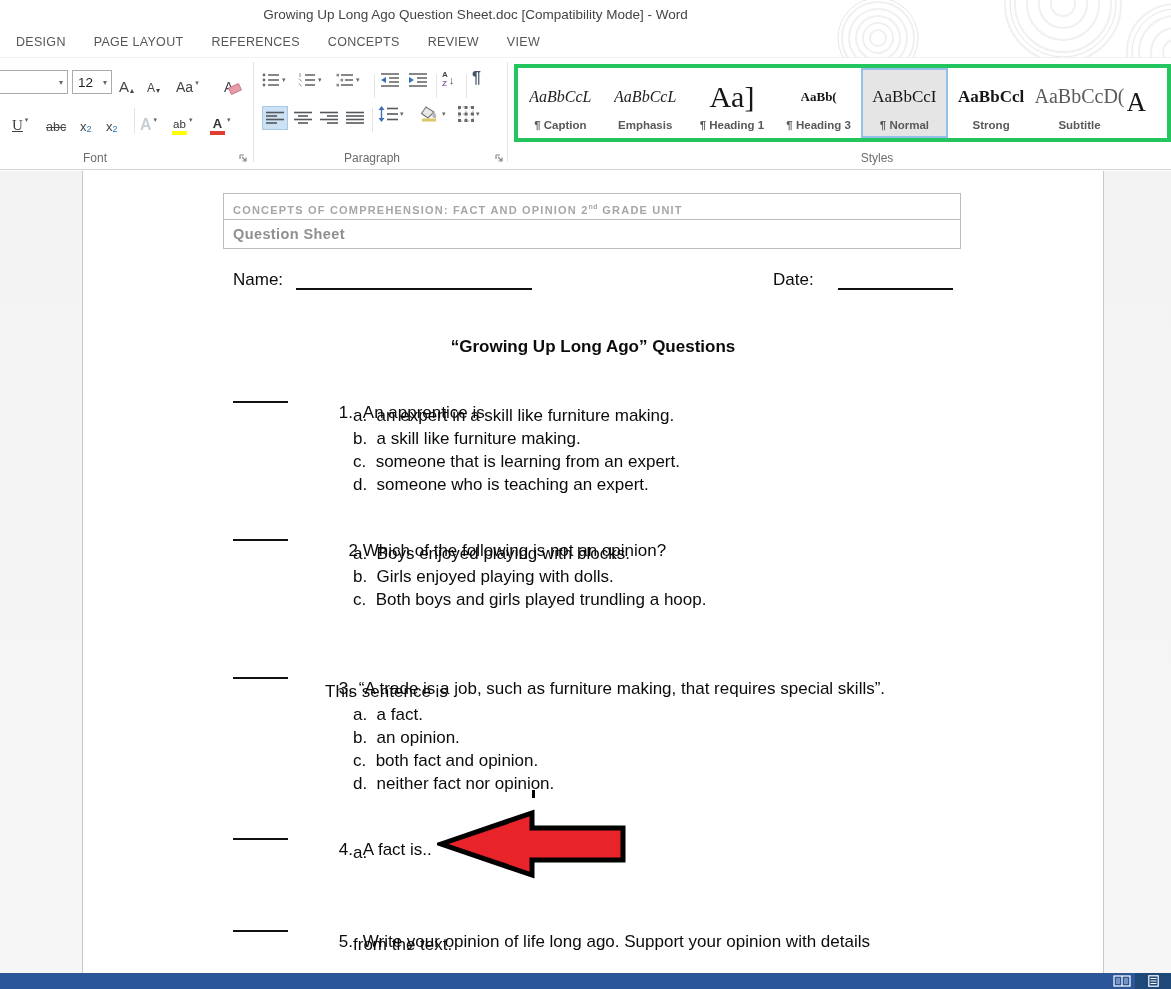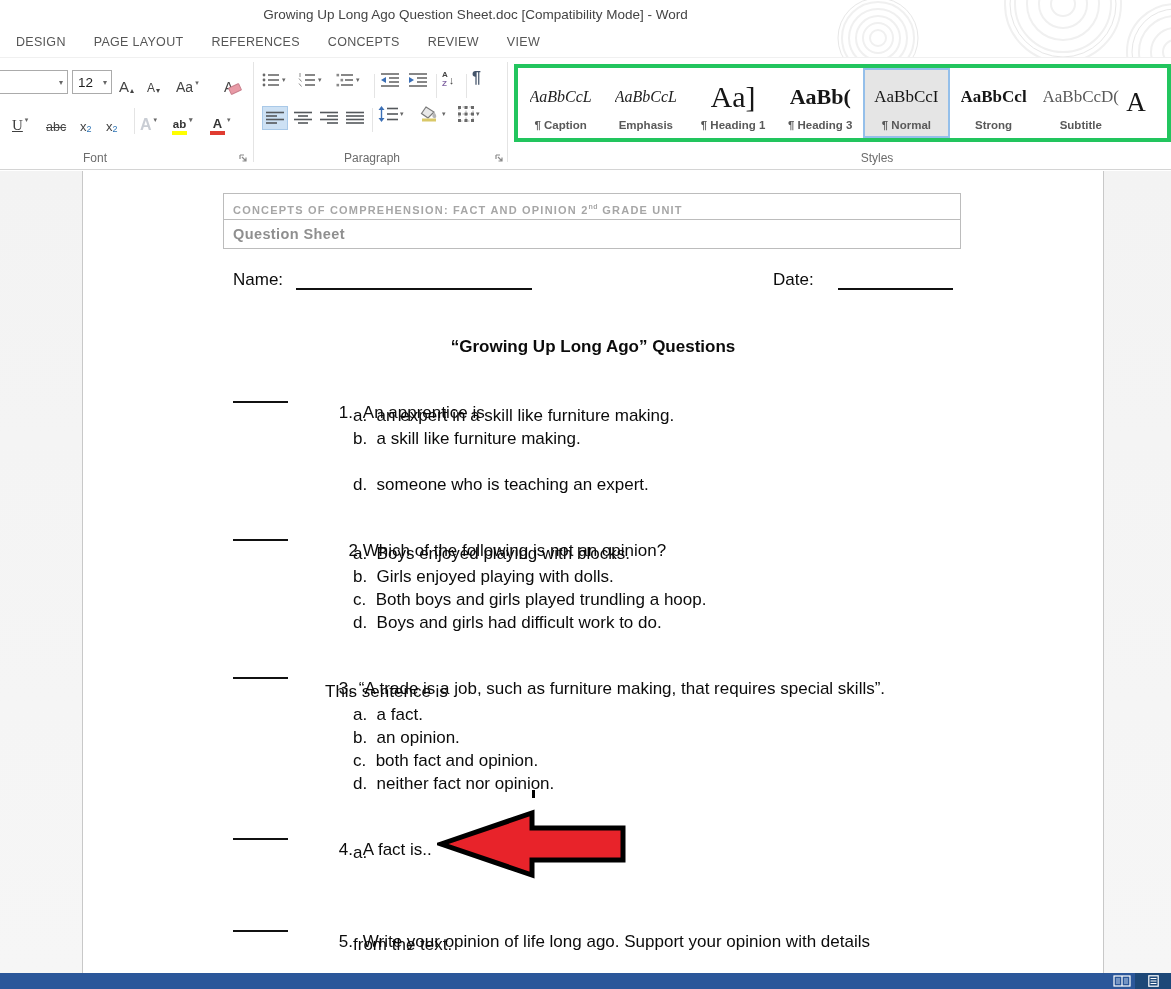--- a/index.html
+++ b/index.html
@@ -48,24 +48,24 @@
 
   
   .gallery{top:6px;left:514px;width:657px;height:78px;border:4px solid #22c55e;background:#fff;display:flex;box-sizing:border-box;overflow:hidden;}
   .stile{height:100%;display:flex;flex-direction:column;align-items:center;justify-content:center;box-sizing:border-box;border:2px solid transparent;cursor:default;}
   .stile.selected{border-color:#94bfea;background:#e5e5e5;}
   .ssample{height:42px;display:flex;align-items:center;white-space:nowrap;overflow:hidden;}
   .slabel{font-size:11.5px;color:#595959;margin-top:1px;white-space:nowrap;font-weight:bold;}
   .f-capt{font-family:"Liberation Serif",serif;font-style:italic;font-size:16px;color:#222;}
   .f-emph{font-family:"Liberation Serif",serif;font-style:italic;font-size:16px;color:#222;}
   .f-h1{font-family:"Liberation Serif",serif;font-size:30px;color:#161616;}
-  .f-h3{font-family:"Liberation Serif",serif;font-weight:bold;font-size:22px;color:#161616;}
+  .f-h3{font-family:"Liberation Serif",serif;font-weight:bold;font-size:13px;color:#161616;}
   .f-norm{font-family:"Liberation Serif",serif;font-size:17px;color:#161616;}
   .f-strong{font-family:"Liberation Serif",serif;font-weight:bold;font-size:17px;color:#161616;}
-  .f-sub{font-family:"Liberation Serif",serif;font-size:17px;color:#5a5a5a;}
+  .f-sub{font-family:"Liberation Serif",serif;font-size:20px;color:#5a5a5a;}
   .f-part{font-family:"Liberation Serif",serif;font-size:27px;color:#161616;}
 
   
   .docarea{top:171px;left:0;width:1171px;height:802px;background:linear-gradient(180deg,#f3f3f3,#f6f6f6);}
   .page{position:absolute;left:82px;top:0;width:1020px;height:802px;background:#fff;border-left:1px solid #c8c8c8;border-right:1px solid #c8c8c8;box-sizing:content-box;}
   .banner{left:140px;top:22px;width:738px;}
   .banner .r1{border:1px solid #bcbcbc;height:25px;line-height:25px;padding-left:9px;font-size:11px;font-weight:bold;letter-spacing:1.2px;color:#a6a6a6;}
   .banner .r2{border:1px solid #bcbcbc;border-top:none;height:28px;line-height:28px;padding-left:9px;font-size:14.5px;font-weight:bold;letter-spacing:.4px;color:#8f8f8f;}
   .banner sup{font-size:7px;letter-spacing:.5px;}
   .dtext{font-size:17px;color:#0b0b0b;white-space:pre;}
@@ -158,21 +158,21 @@
     </div>
     <div class="abs rbtn subsup" style="left:106px;top:48px;height:28px;">
       <span class="base">x</span>
         <span class="hi">2</span>
     </div>
     <div class="abs gsep" style="left:134px;top:50px;height:26px;"></div>
     <div class="abs rbtn" style="left:140px;top:48px;height:28px;">
       <span class="fx-a">A</span>
         <span class="dd">▾</span>
     </div>
-    <div class="abs rbtn" style="left:172px;top:47px;height:30px;font-weight:bold;">
+    <div class="abs rbtn" style="left:172px;top:47px;height:30px;">
       <span class="stack">
           <span class="letters">ab</span>
           <span class="bar" style="background:#ffff00;"></span>
         </span>
       <span class="dd">▾</span>
     </div>
     <div class="abs rbtn" style="left:210px;top:47px;height:30px;">
       <span class="stack">
           <span class="letters" style="font-size:13px;font-weight:bold;">A</span>
           <span class="bar" style="background:#e03c31;"></span>
@@ -412,30 +412,30 @@
       <div class="abs line" style="left:755px;top:117px;width:115px;"></div>
 
       <div class="abs dtext doc-title">“Growing Up Long Ago” Questions</div>
 
       <div class="abs line" style="left:150px;top:230px;width:55px;"></div>
       <div class="abs dtext" style="left:218px;top:212px;">
         <span class="qnum">1.</span><span>An apprentice is</span>
       </div>
       <div class="abs dtext" style="left:270px;top:235px;">a.  an expert in a skill like furniture making.</div>
       <div class="abs dtext" style="left:270px;top:258px;">b.  a skill like furniture making.</div>
+      <div class="abs dtext" style="left:270px;top:281px;">c.  someone that is learning from an expert.</div>
       <div class="abs dtext" style="left:270px;top:304px;">d.  someone who is teaching an expert.</div>
 
       <div class="abs line" style="left:150px;top:368px;width:55px;"></div>
       <div class="abs dtext" style="left:218px;top:350px;text-align:right;">
         <span class="qnum">2.</span><span>Which of the following is not an opinion?</span>
       </div>
       <div class="abs dtext" style="left:270px;top:373px;">a.  Boys enjoyed playing with blocks.</div>
       <div class="abs dtext" style="left:270px;top:396px;">b.  Girls enjoyed playing with dolls.</div>
       <div class="abs dtext" style="left:270px;top:419px;">c.  Both boys and girls played trundling a hoop.</div>
-      <div class="abs dtext" style="left:270px;top:442px;">d.  Boys and girls had difficult work to do.</div>
 
       <div class="abs line" style="left:150px;top:506px;width:55px;"></div>
       <div class="abs dtext" style="left:218px;top:488px;">
         <span class="qnum" style="width:20px;">3.</span><span>“A trade is a job, such as furniture making, that requires special skills”.</span>
       </div>
       <div class="abs dtext" style="left:242px;top:511px;">This sentence is</div>
       <div class="abs dtext" style="left:270px;top:534px;">a.  a fact.</div>
       <div class="abs dtext" style="left:270px;top:557px;">b.  an opinion.</div>
       <div class="abs dtext" style="left:270px;top:580px;">c.  both fact and opinion.</div>
       <div class="abs dtext" style="left:270px;top:603px;">d.  neither fact nor opinion.</div>

